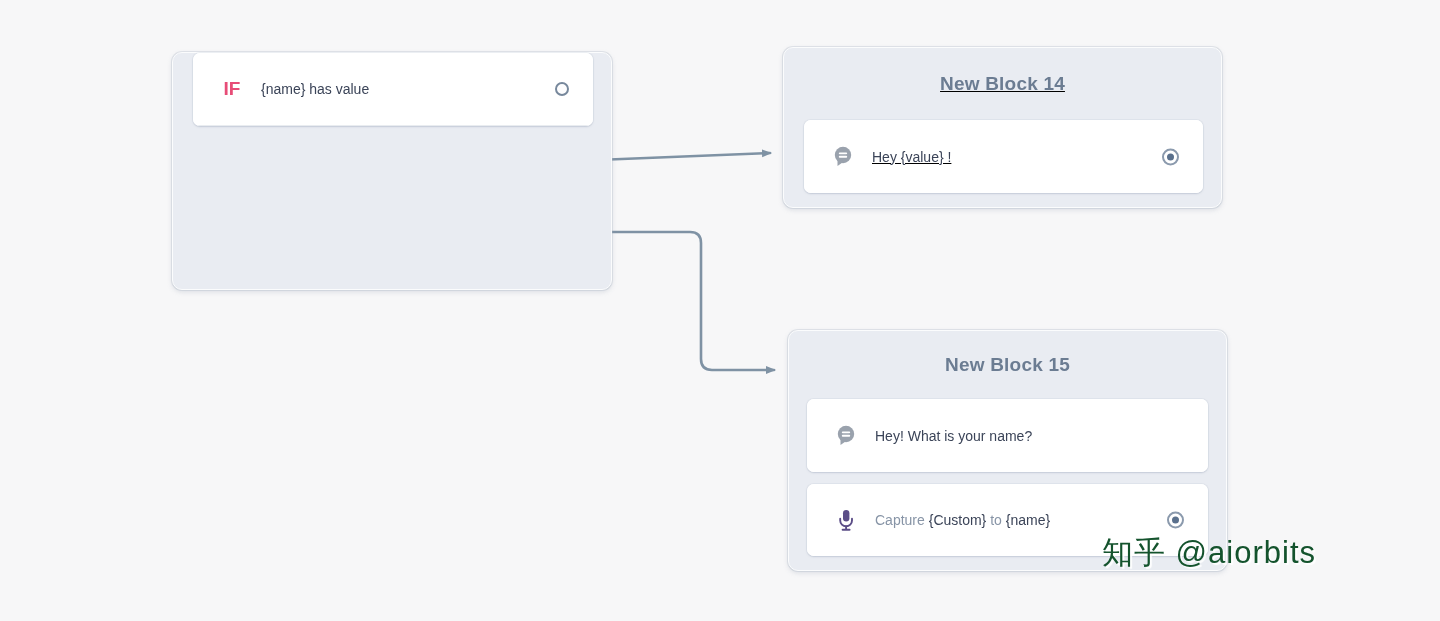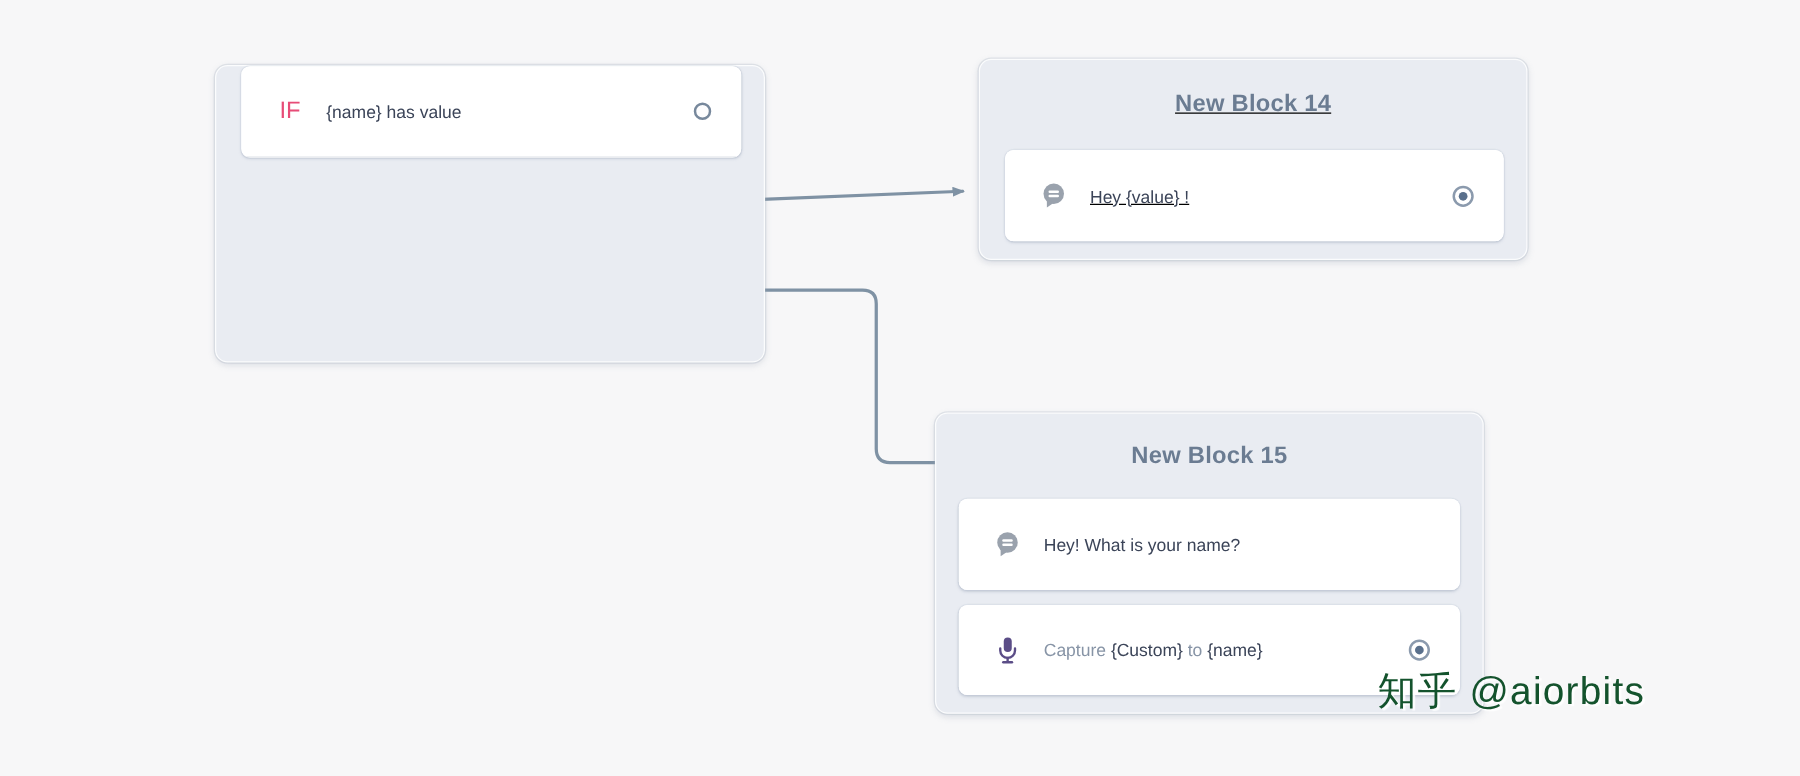--- a/index.html
+++ b/index.html
@@ -68,21 +68,21 @@
     flex: none;
   }
   .row-text {
     font-size: 14px;
     color: #3b4458;
     white-space: nowrap;
   }
   .row-text .muted { color: #8794a6; }
   .if-kw {
     color: #e74c77;
-    font-weight: 400;
+    font-weight: 700;
     font-size: 19px;
     width: 24px;
     margin-right: 17px;
     text-align: center;
     flex: none;
   }
   .muted-text { color: #8794a6; }
 
   
   .port {
@@ -111,21 +111,21 @@
     width: 7px; height: 7px;
     border-radius: 50%;
     background: #5a708c;
   }
 
   
   .block13 { left: 172px; top: 52px;  width: 440px; height: 238px; }
   .block13 .block-title { height: 70px; }
   .block14 { left: 783px; top: 47px;  width: 439px; height: 161px; text-decoration: underline; }
   .block14 .block-title { height: 72px; }
-  .block15 { left: 748px; top: 330px; width: 439px; height: 241px; }
+  .block15 { left: 788px; top: 330px; width: 439px; height: 241px; }
   .block15 .block-title { height: 68px; }
   .card-gap { height: 12px; }
   .h73 { height: 73px; }
   .h72 { height: 72px; }
 
   
   .watermark {
     position: absolute;
     left: 1102px;
     top: 532px;

